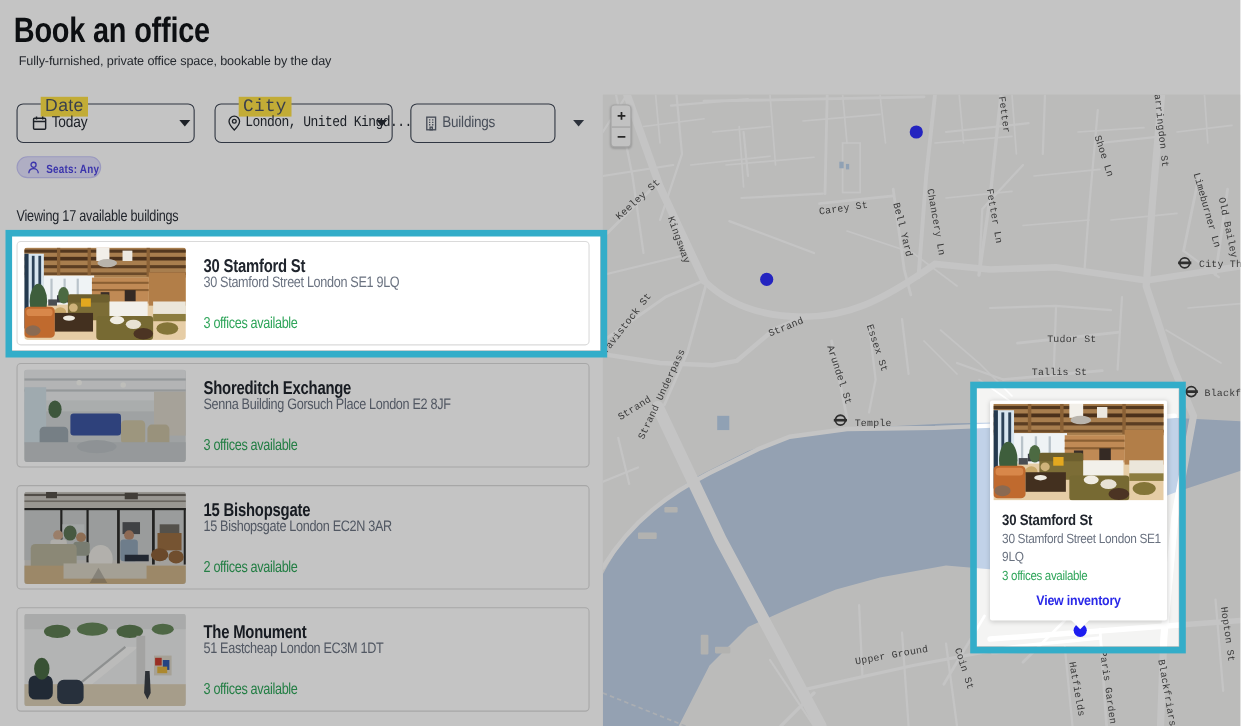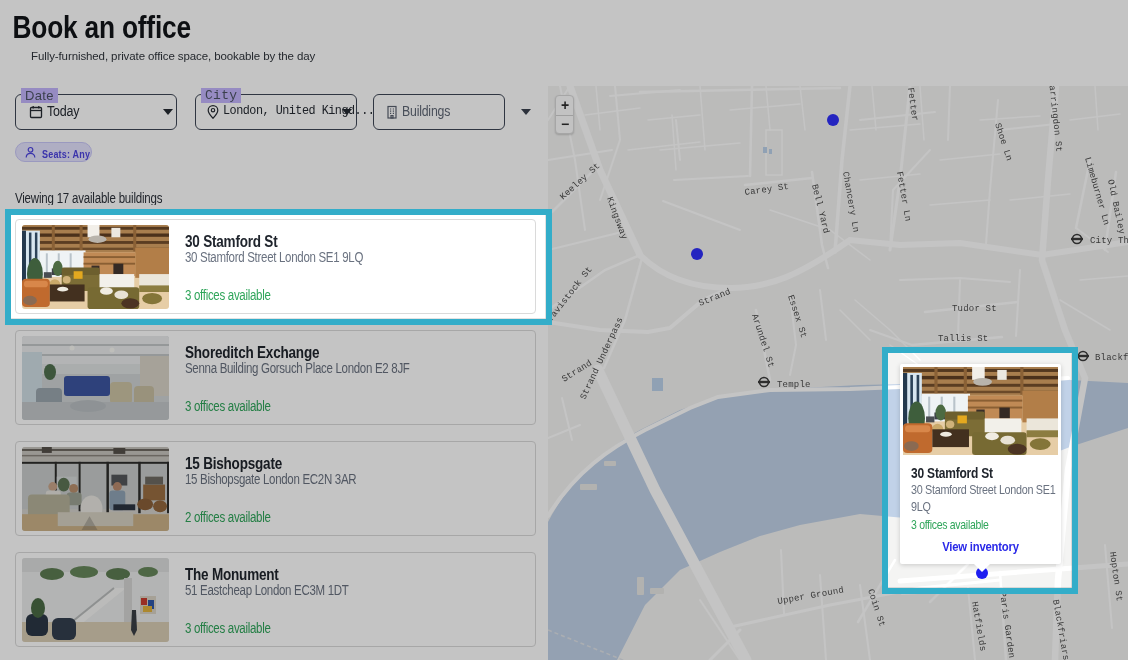--- a/index.html
+++ b/index.html
@@ -3,24 +3,24 @@
 <meta charset="utf-8">
 <style>
   * { margin:0; padding:0; box-sizing:border-box; }
   html,body { width:1128px; height:660px; overflow:hidden; background:#fff;
     font-family:"Liberation Sans", sans-serif; }
   #page { position:relative; width:1128px; height:660px; background:#fff; overflow:hidden; }
   .abs { position:absolute; }
 
   h1 { position:absolute; left:12.5px; top:9px; font-size:26.3px; font-weight:700; color:#111418; letter-spacing:-0.2px;
        transform:scaleY(1.22); transform-origin:left top; }
-  .subtitle { position:absolute; left:31px; top:50px; font-size:11.5px; letter-spacing:-0.1px; color:#30353c; }
+  .subtitle { position:absolute; left:17px; top:50px; font-size:11.5px; letter-spacing:-0.1px; color:#30353c; }
 
   .fbox { position:absolute; top:94px; height:36px; border:1.3px solid #3f4756; border-radius:6px; background:#fff; }
-  .fbox .lbl { position:absolute; left:5px; top:-7px; background:#c4b5fd; padding:0 4px; font-size:13px; color:#4c5464; letter-spacing:.3px; }
+  .fbox .lbl { position:absolute; left:21px; top:-7px; background:#fde047; padding:0 4px; font-size:16px; color:#4c5464; letter-spacing:.3px; }
   .fbox .txt { position:absolute; top:0; height:33px; line-height:33px; font-size:13.5px; color:#262b33; letter-spacing:-.2px; white-space:nowrap; transform:scaleY(1.15); transform-origin:left center; }
   .caret { position:absolute; top:14px; width:0; height:0; border-left:5.5px solid transparent; border-right:5.5px solid transparent; border-top:6px solid #262b33; }
 
   .chip { position:absolute; left:15px; top:142px; width:77px; height:20px; border-radius:10px;
     background:#e4e3fe; border:1px solid #c9c7f9;padding-left:39px; }
   .chip span { position:absolute; left:26px; top:4.5px; font-size:9px; font-weight:600; color:#4d44e0; letter-spacing:.2px; white-space:nowrap; transform:scaleY(1.2); transform-origin:left top; }
 
   .viewing { position:absolute; left:15px; top:189.5px; font-size:11.5px; letter-spacing:-0.2px; color:#2c313a; transform:scaleY(1.25); transform-origin:left top; }
 
   .card { position:absolute; left:15px; width:521px; height:95px; background:#fff; border:1px solid #dadada; border-radius:4px; }

